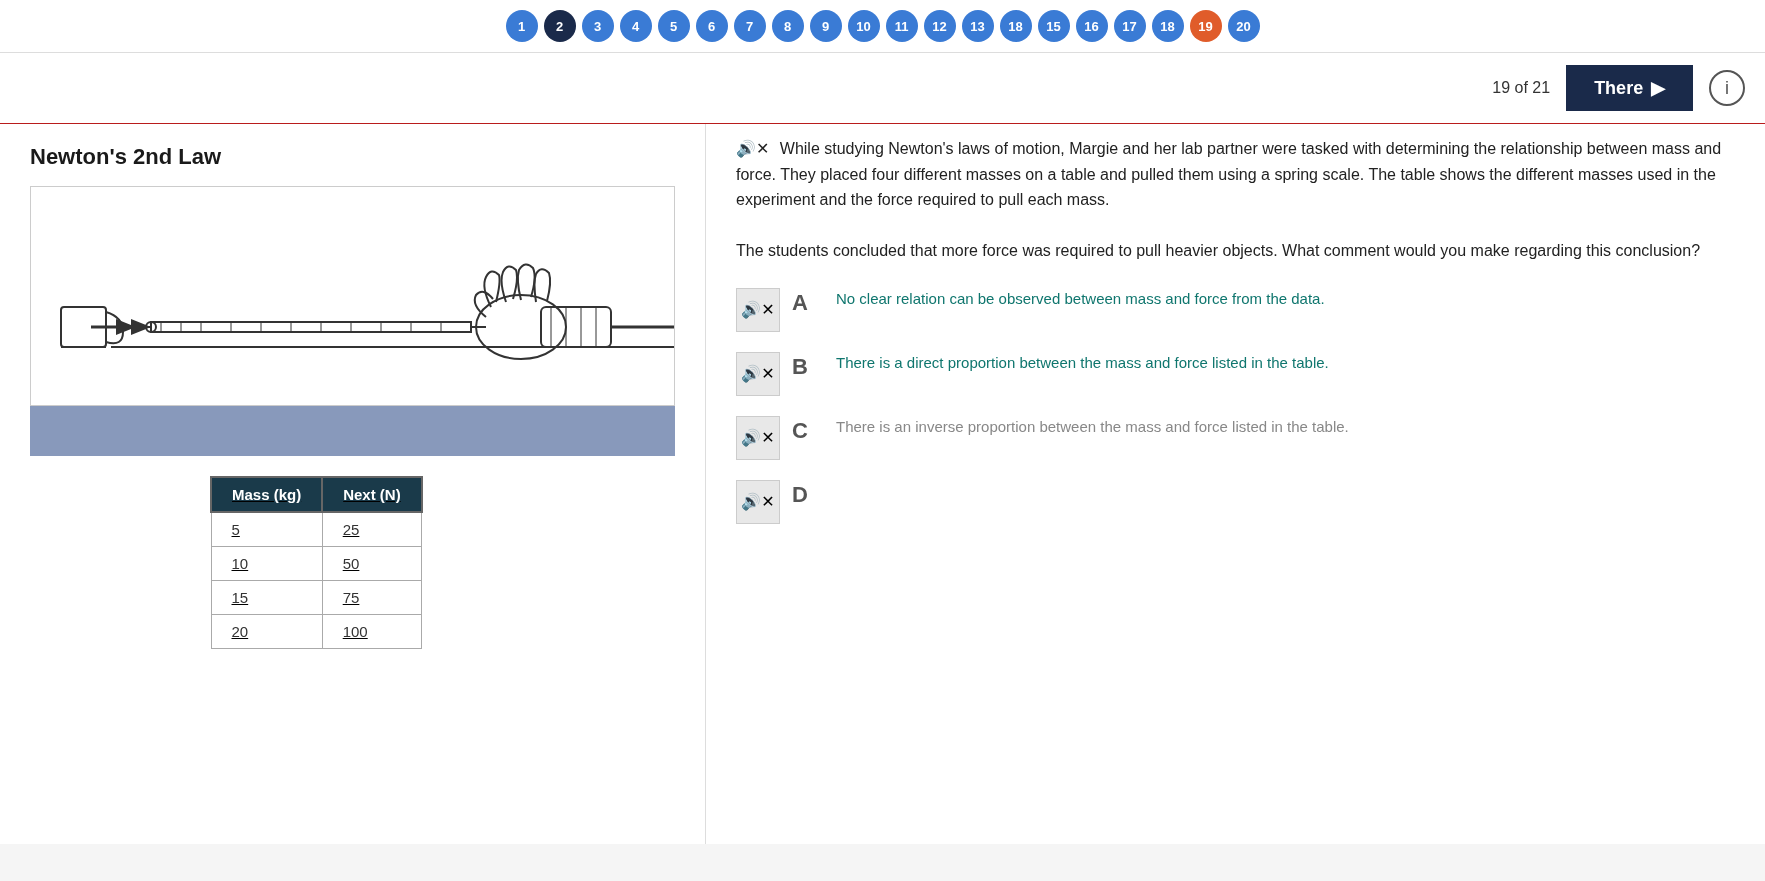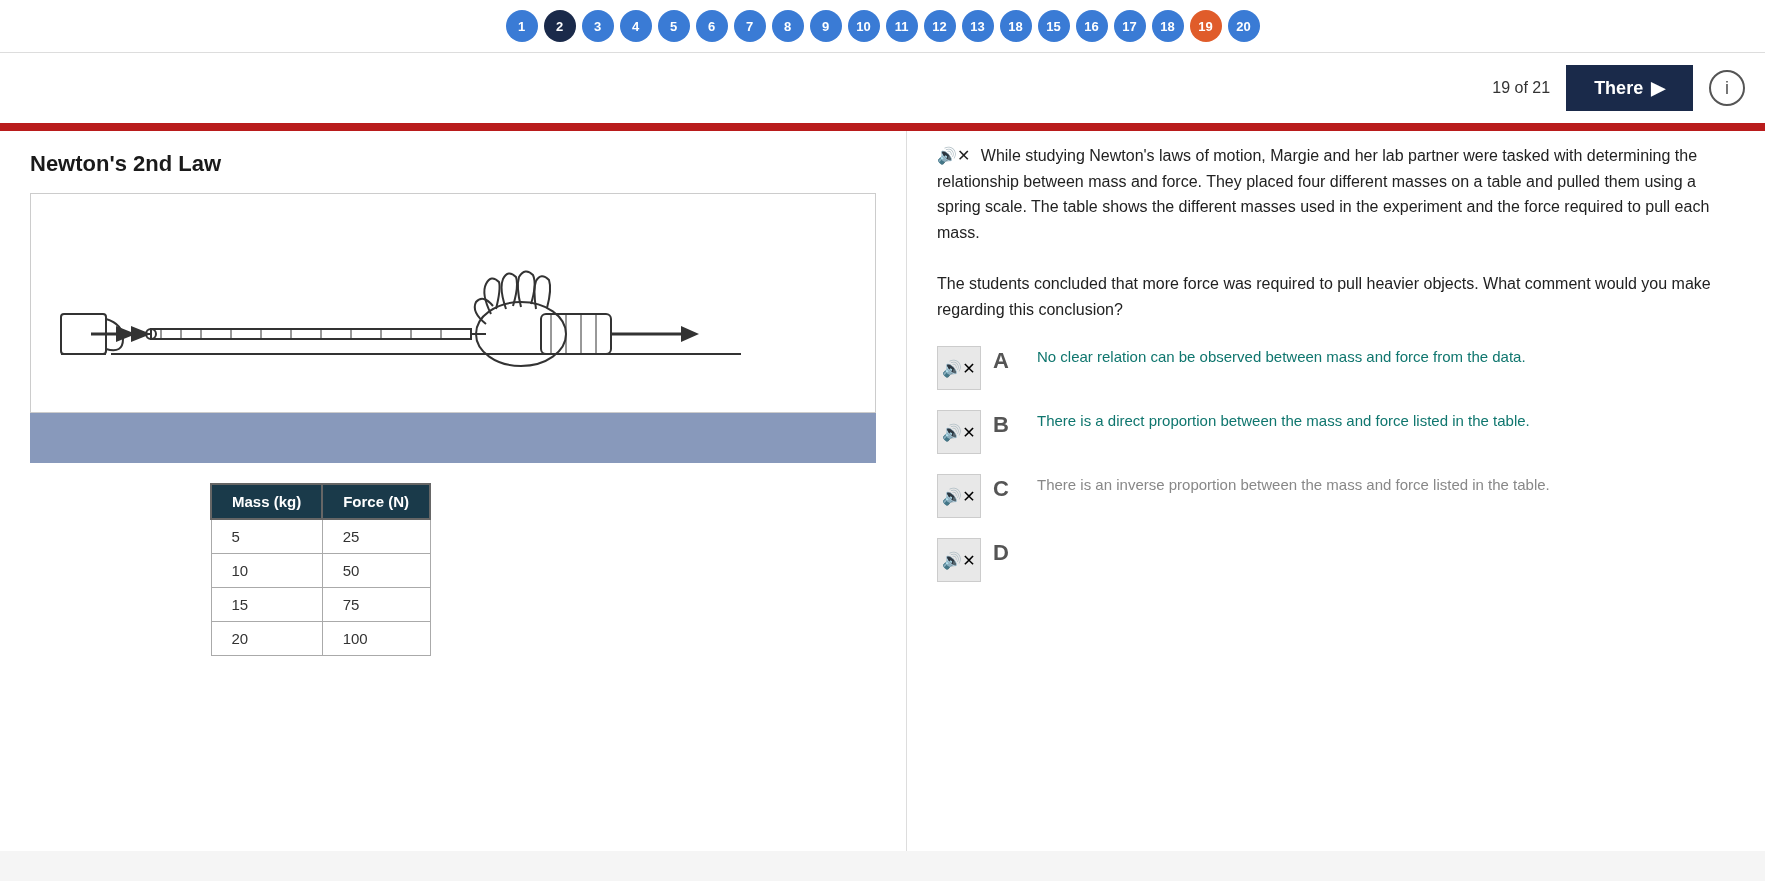--- a/index.html
+++ b/index.html
@@ -37,21 +37,21 @@
     .q-dot.current { background: #e05c2a; }
     .q-dot.dark { background: #1a2a4a; }
 
     
     .header-row {
       display: flex;
       justify-content: flex-end;
       align-items: center;
       padding: 12px 20px;
       background: #fff;
-      border-bottom: 8px solid #b91c1c;
+      border-bottom: 1px solid #b91c1c;
       gap: 16px;
     }
     .page-indicator {
       font-size: 16px;
       color: #333;
     }
     .next-btn {
       background: #1a2a4a;
       color: #fff;
       border: none;
@@ -79,21 +79,21 @@
 
     
     .main-content {
       display: flex;
       width: 100%;
       min-height: 720px;
     }
 
     
     .left-panel {
-      width: 907px;
+      width: 706px;
       padding: 20px 30px;
       background: #fff;
       border-right: 1px solid #ddd;
     }
     .lesson-title {
       font-size: 22px;
       font-weight: bold;
       color: #1a1a1a;
       margin-bottom: 16px;
     }
@@ -116,20 +116,21 @@
       height: 50px;
       background: #8899bb;
       margin-top: 0;
     }
 
     
     .data-table {
       margin-left: 180px;
       border-collapse: collapse;
       font-size: 15px;
+      text-decoration: underline;
     }
     .data-table th {
       background: #1a3a4a;
       color: #fff;
       padding: 8px 20px;
       border: 2px solid #666;
       font-weight: bold;
     }
     .data-table td {
       padding: 8px 20px;
@@ -293,21 +294,21 @@
           <line x1="75" y1="140" x2="102" y2="140" stroke="#333" stroke-width="2"></line>
         </svg>
       </div>
       <div class="diagram-bottom-bar"></div>
     </div>
 
     <table class="data-table">
       <thead>
         <tr>
           <th>Mass (kg)</th>
-          <th>Force (N)</th>
+          <th>Next (N)</th>
         </tr>
       </thead>
       <tbody id="table-body">
       <tr>
             <td>5</td>
             <td>25</td>
           </tr>
           <tr>
             <td>10</td>
             <td>50</td>

